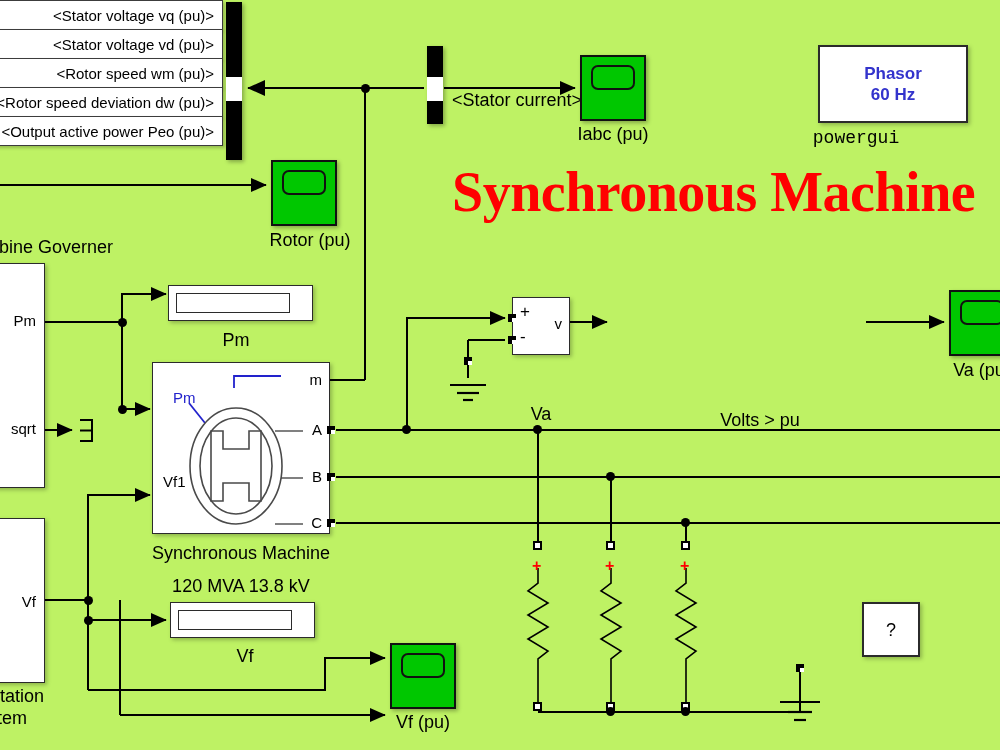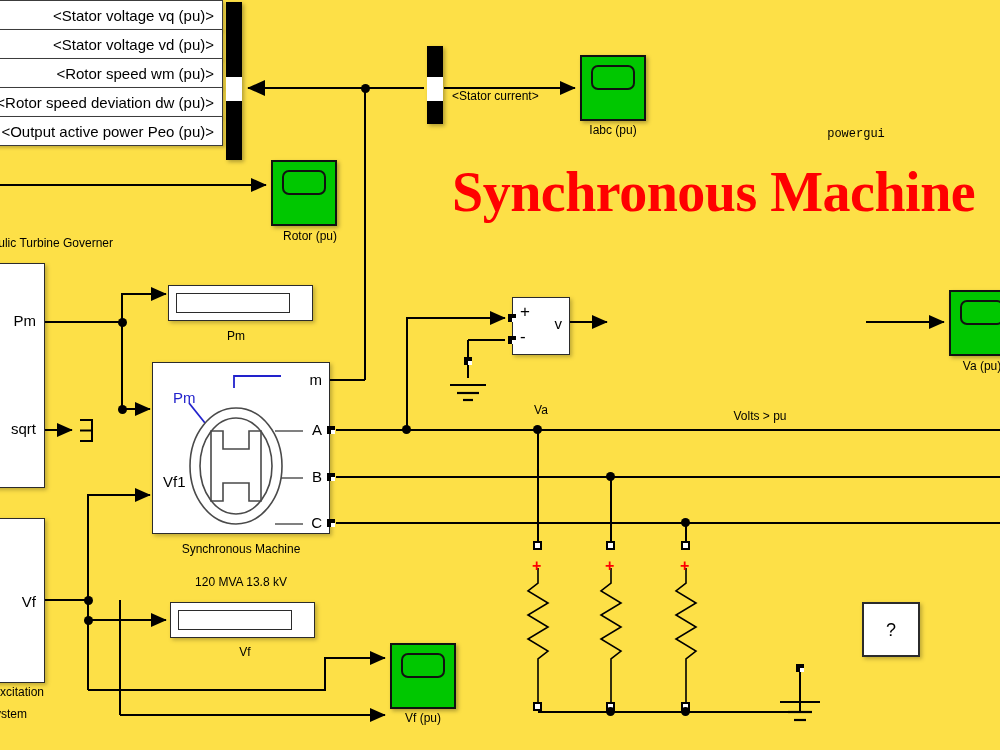--- a/index.html
+++ b/index.html
@@ -4,35 +4,35 @@
 <style>
   html, body {
     margin: 0;
     padding: 0;
     background: #ffffff;
   }
   #canvas {
     position: relative;
     width: 1000px;
     height: 750px;
-    background: #fde047;
+    background: #bef264;
     overflow: hidden;
     font-family: "Liberation Sans", sans-serif;
   }
   #wires {
     position: absolute;
     left: 0; top: 0;
     width: 1000px; height: 750px;
     pointer-events: none;
   }
   
   .lbl {
     position: absolute;
     font-family: "Liberation Sans", sans-serif;
-    font-size: 12px;
+    font-size: 18px;
     color: #000000;
     white-space: nowrap;
     line-height: 1.15;
   }
   .lbl.c { transform: translateX(-50%); text-align: center; }
   .lbl.r { transform: translateX(-100%); text-align: right; }
 
   
   .goto-box {
     position: absolute;
@@ -274,20 +274,26 @@
 
   <div class="dot" style="left:361px; top:84px;"></div>
 
   <div class="lbl" style="left:452px; top:90px;">&lt;Stator current&gt;</div>
 
   <div class="scope" style="left:580px; top:55px; width:66px; height:66px;">
     <div class="screen"></div>
   </div>
   <div class="lbl c" style="left:613px; top:124px;">Iabc (pu)</div>
 
+  <div class="blk thick" style="left:818px; top:45px; width:150px; height:78px;">
+    <div class="powergui-txt">
+      <span>Phasor</span><br>
+      <span>60 Hz</span>
+    </div>
+  </div>
   <div class="lbl c" style="left:856px; top:128px;font-family:Liberation Mono, monospace;">powergui</div>
 
   <div id="title" style="left:452px; top:160px;">Synchronous Machine</div>
 
   <div class="scope" style="left:271px; top:160px; width:66px; height:66px;">
     <div class="screen"></div>
   </div>
   <div class="lbl c" style="left:310px; top:230px;">Rotor (pu)</div>
 
   <div class="blk" style="left:-62px; top:263px; width:107px; height:225px;">

